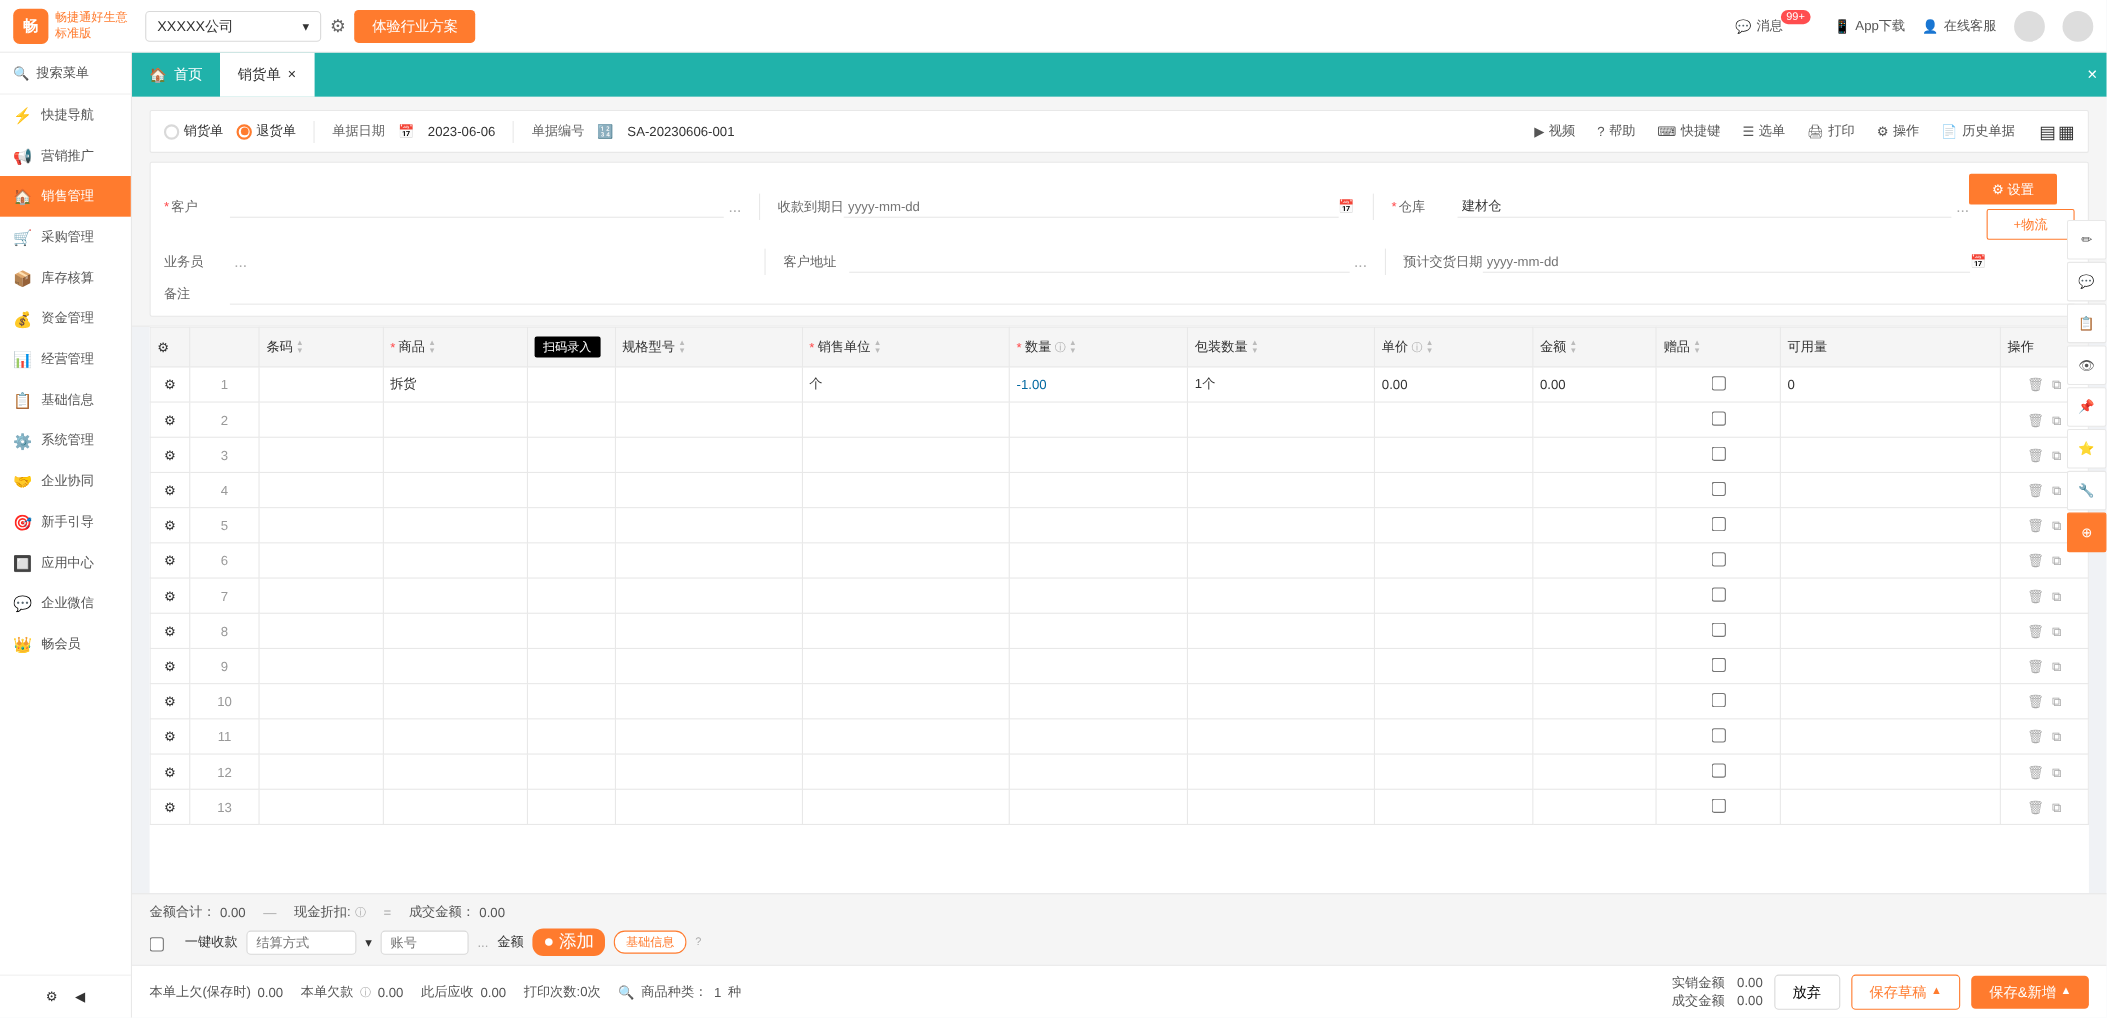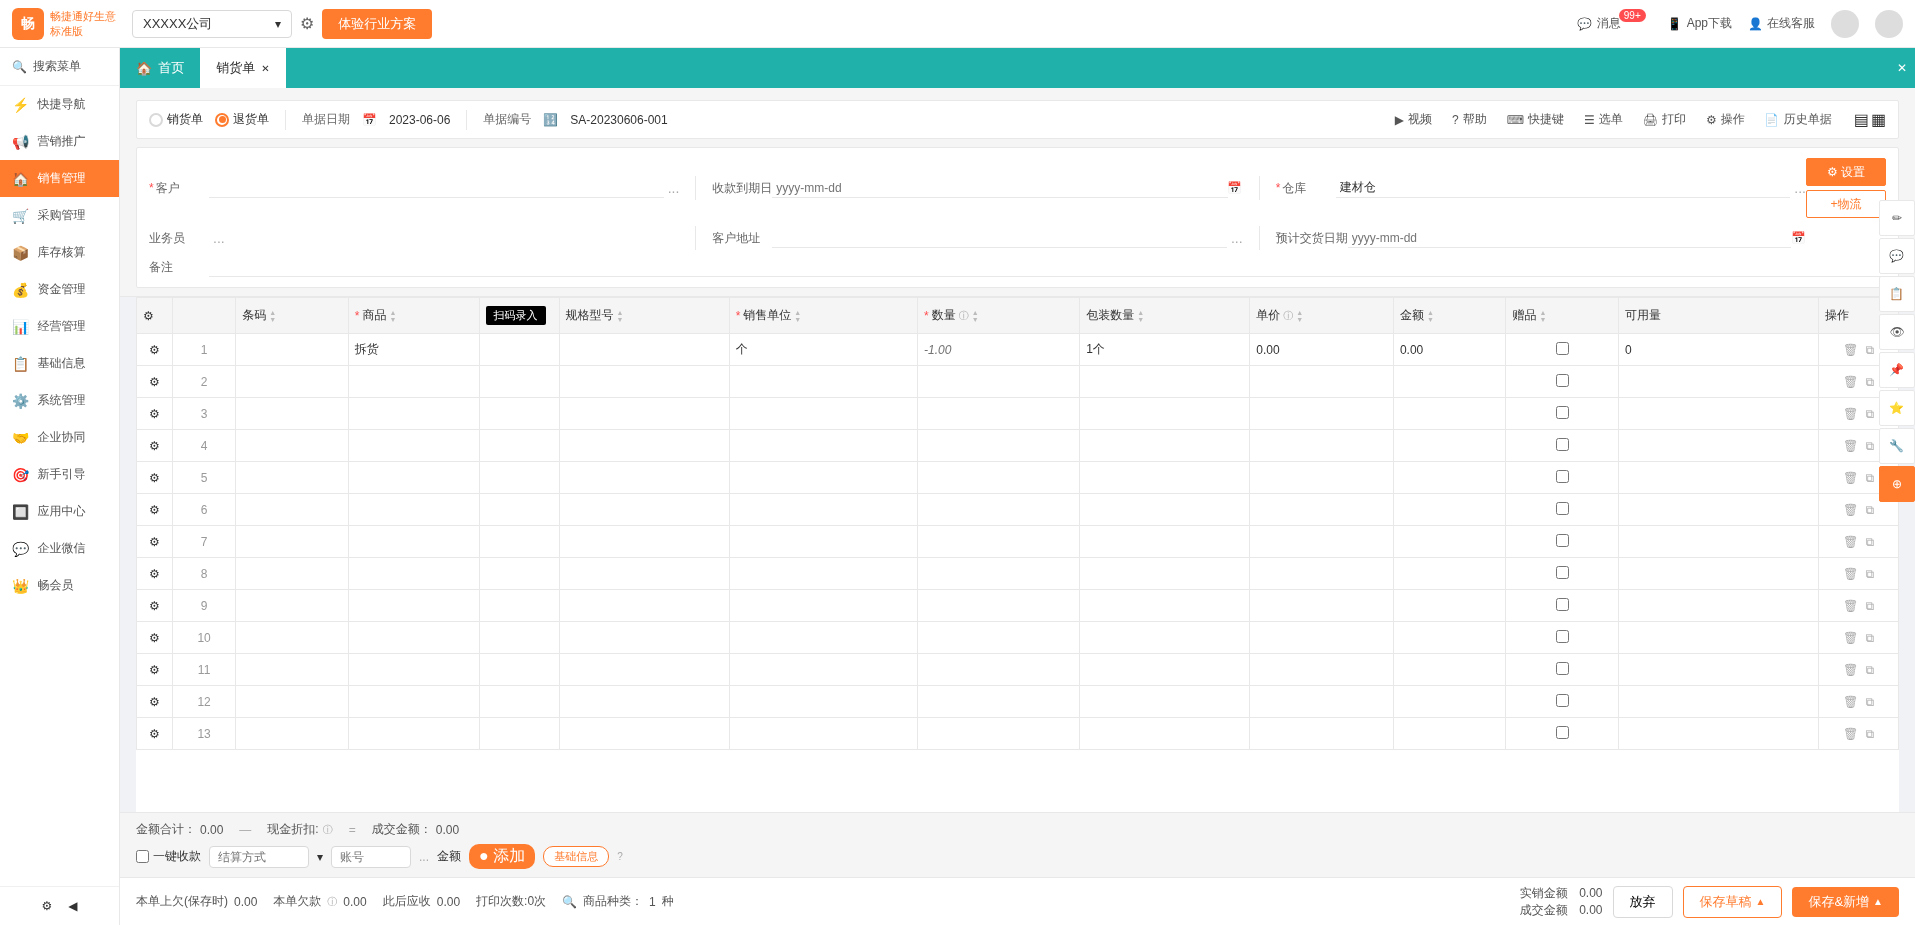--- a/index.html
+++ b/index.html
@@ -201,21 +201,21 @@
     th {
       padding: 8px 6px; text-align: left;
       border: 1px solid #e8e8e8;
       font-weight: normal; color: #333;
       white-space: nowrap;
     }
     td {
       padding: 6px 6px; border: 1px solid #e8e8e8;
       color: #333; height: 32px;
     }
-    td.red { color: #737373; font-style: italic; }
+    td.red { color: #0369a1; }
     tr.subtotal { background: #fffbe6; }
     tr.subtotal td { font-weight: normal; }
 
     .scan-btn {
       background: #000000; color: white;
       border: none; padding: 2px 8px; border-radius: 2px;
       font-size: 11px; cursor: pointer; text-align: right;
     }
     .th-sort {
       display: inline-flex; align-items: center; gap: 3px;
@@ -240,21 +240,21 @@
       margin-top: 6px; font-size: 12px;
     }
     .add-btn {
       background: #ff7b2e; color: white; border: none;
       padding: 2px 10px; border-radius: 10px; cursor: pointer; font-size: 16px;
     }
     .cost-split-btn {
       background: #fff; color: #ff7b2e; border: 1px solid #ff7b2e;
       padding: 2px 10px; border-radius: 10px; cursor: pointer; font-size: 11px;
     }
-    .checkbox-label { display: flex; align-items: center; gap: 4px; cursor: pointer; }
+    .checkbox-label { display: flex; align-items: flex-end; gap: 19px; cursor: pointer; }
 
     
     .bottom-bar {
       height: 48px;
       background: #fff;
       border-top: 1px solid #e8e8e8;
       display: flex; align-items: center;
       padding: 0 16px; gap: 16px;
     }
     .bottom-info { display: flex; align-items: center; gap: 6px; font-size: 12px; color: #555; }
@@ -493,21 +493,21 @@
           <span style="color:#aaa; cursor:pointer;">📅</span>
         </div>
         <div class="field-separator"></div>
         <div class="field-group">
           <span class="field-label required">仓库</span>
           <input class="field-input" type="text" value="建材仓" style="">
           <span class="field-dots">...</span>
         </div>
         <div style="margin-left:auto; display:flex; flex-direction:column; gap:4px;">
           <button class="side-btn orange" style="width:80px;height:28px;font-size:12px;">⚙ 设置</button>
-          <button class="side-btn" style="width:80px;height:28px;font-size:12px;color:#ff7b2e;border-color:#ff7b2e;">+物流</button>
+          <button class="side-btn" style="width:80px;height:28px;font-size:12px;color:#ff7b2e;border-color:#ff7b2e;margin-left:16px;">+物流</button>
         </div>
       </div>
       <div class="fields-row">
         <div class="field-group">
           <span class="field-label">业务员</span>
           <span class="field-dots">...</span>
         </div>
         <div class="field-separator"></div>
         <div class="field-group">
           <span class="field-label">客户地址</span>

